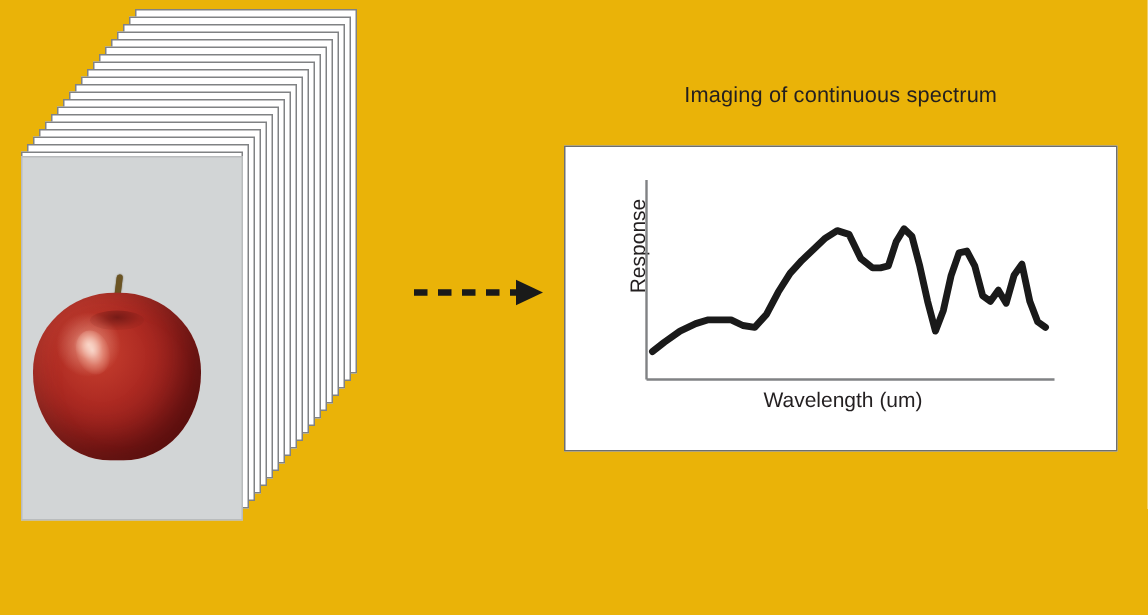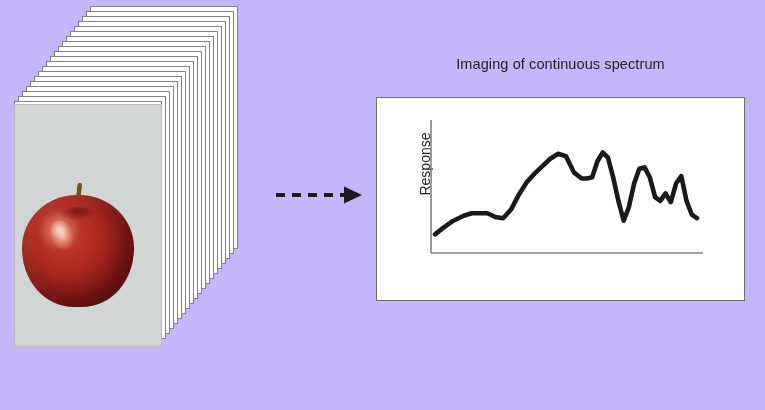--- a/index.html
+++ b/index.html
@@ -12,21 +12,21 @@
     height: 410px;
     font-family: "Liberation Sans", sans-serif;
     overflow: hidden;
     position: relative;
   }
   #figure {
     position: absolute;
     left: 0; top: 0;
     width: 765px;
     height: 410px;
-    background: #c4b5fd;
+    background: #eab308;
   }
 
   
   #cube {
     position: absolute;
     left: 0; top: 0;
     width: 240px;
     height: 365px;
   }
   .slice {
@@ -186,20 +186,21 @@
     <svg width="110" height="34" viewBox="0 0 110 34">
       <line x1="14" y1="17" x2="84" y2="17" stroke="#1a1a1a" stroke-width="4.2" stroke-dasharray="9,7" stroke-linecap="butt"></line>
       <polygon points="82,8.5 100,17 82,25.5" fill="#1a1a1a"></polygon>
     </svg>
   </div>
 
   <div id="chart-title">Imaging of continuous spectrum</div>
 
   <div id="chart-panel">
     <div id="ylabel">Response</div>
+    <div id="xlabel">Wavelength (um)</div>
     <svg id="plot-svg" width="369" height="204" viewBox="0 0 369 204">
       <line id="y-axis" x1="54" y1="22" x2="54" y2="155" stroke="#808284" stroke-width="1.6"></line>
       <line id="x-axis" x1="54" y1="155" x2="326" y2="155" stroke="#808284" stroke-width="1.6"></line>
       <polyline id="spectrum-line" fill="none" stroke="#1a1a1a" stroke-width="4.6" stroke-linejoin="round" stroke-linecap="round" points="58.00,136.36 65.86,130.16 76.34,122.72 86.82,117.76 94.68,115.28 102.54,115.28 110.40,115.28 118.26,119.00 126.12,120.24 133.98,111.56 141.84,96.68 149.70,84.28 157.56,75.60 165.42,68.16 173.28,60.72 181.14,55.76 189.00,58.24 196.86,74.36 204.72,80.56 209.96,80.56 215.20,79.32 220.44,63.20 225.68,54.52 230.92,59.48 236.16,79.32 241.40,102.88 246.64,122.72 251.88,109.08 257.12,85.52 262.36,70.64 267.60,69.40 272.84,79.32 278.08,99.16 283.32,102.88 288.56,95.44 293.80,104.12 299.04,85.52 304.28,78.08 309.52,102.88 314.76,116.52 320.00,120.24"></polyline>
     </svg>
   </div>
 
 </div>
 
 </body></html>

